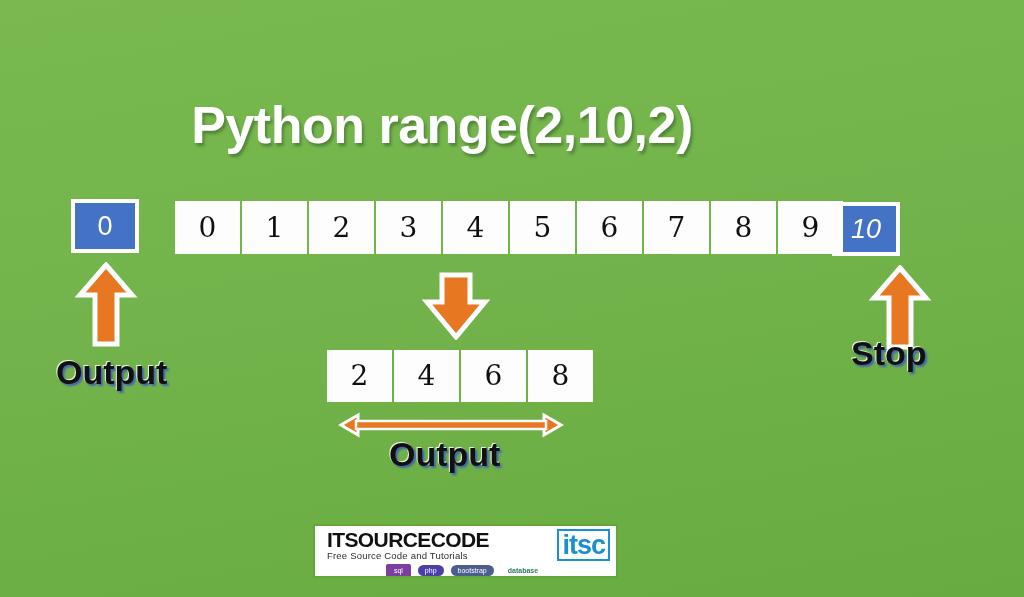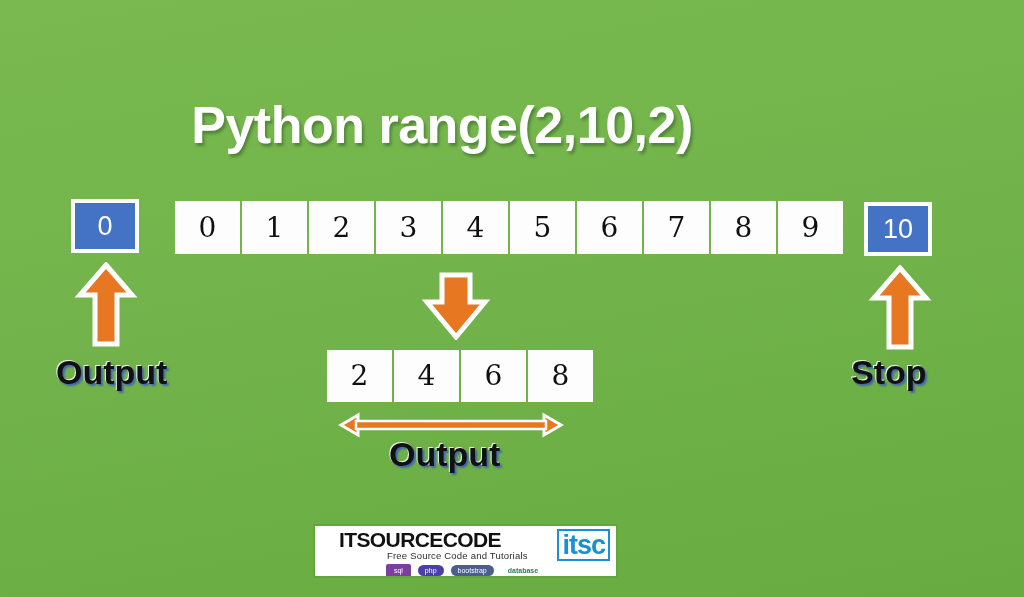--- a/index.html
+++ b/index.html
@@ -42,21 +42,21 @@
     border: 4px solid #ffffff;
     display: flex;
     align-items: center;
     justify-content: center;
     color: #ffffff;
     font-size: 27px;
     font-weight: normal;
     line-height: 1;
   }
   #start-box { left: 71px;  top: 199px; }
-  #stop-box  { left: 864px; top: 202px; }
+  #stop-box  { left: 832px; top: 202px; font-style: italic; }
 
   
   .array-row {
     position: absolute;
     display: flex;
     gap: 2px;
   }
   #main-array   { left: 175px; top: 201px; }
   #output-array { left: 327px; top: 350px; }
 
@@ -86,55 +86,54 @@
     position: absolute;
     font-size: 34px;
     font-weight: bold;
     color: #111111;
     text-shadow:
       -1px -1px 0 rgba(255,255,255,0.85),
        2px  2px 2px rgba(60,90,190,0.85);
     white-space: nowrap;
   }
   #start-caption  { left: 56px;  top: 353px; }
-  #stop-caption   { left: 851px; top: 353px; }
+  #stop-caption   { left: 851px; top: 334px; }
   #output-caption { left: 389px; top: 435px; text-align: center; }
 
   
   #logo {
     position: absolute;
     left: 313px;
     top: 524px;
     width: 305px;
     height: 54px;
     background: #ffffff;
     border: 2px solid #63a639;
     overflow: hidden;
   }
   #logo-top {
     display: flex;
     align-items: flex-start;
     justify-content: space-between;
-    padding: 3px 6px 0 24px;
+    padding: 3px 6px 0 12px;
   }
   #logo-wordmark { line-height: 1; }
   #logo-name {
     font-size: 21px;
     font-weight: bold;
     color: #111111;
     letter-spacing: -0.6px;
     font-family: "Liberation Sans", sans-serif;
   }
   #logo-tagline {
     font-size: 9.5px;
     color: #2d2d2d;
     letter-spacing: 0.2px;
     margin-top: 1px;
     font-family: "Liberation Sans", sans-serif;
-    margin-left: 48px;
   }
   #logo-monogram {
     font-size: 27px;
     font-weight: bold;
     color: #1a8fd1;
     letter-spacing: -1px;
     border: 2px solid #1a8fd1;
     padding: 0 3px;
     line-height: 1.05;
     font-family: "Liberation Sans", sans-serif;

